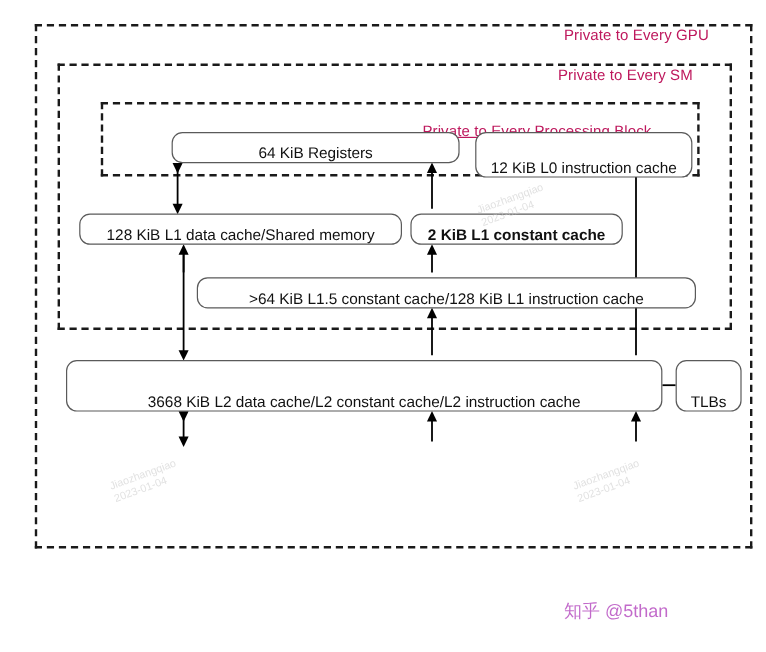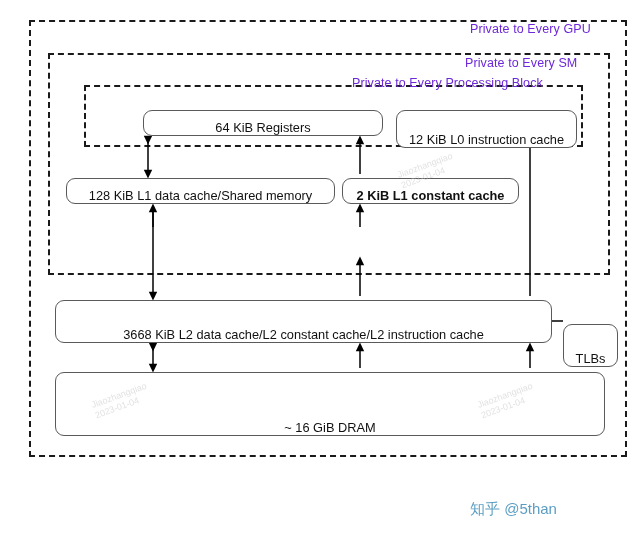--- a/index.html
+++ b/index.html
@@ -27,21 +27,21 @@
   .scope {
     position: absolute;
     border: 2px dashed #1a1a1a;
     box-sizing: border-box;
     background: transparent;
   }
   .scope-label {
     position: absolute;
     font-size: 12.5px;
     line-height: 14px;
-    color: #6d28d9;
+    color: #be185d;
     white-space: nowrap;
     letter-spacing: 0.1px;
   }
 
   #scope-gpu   { left: 29px;  top: 20px;  width: 598px; height: 437px; }
   #scope-sm    { left: 48px;  top: 53px;  width: 562px; height: 222px; }
   #scope-pb    { left: 84px;  top: 85px;  width: 499px; height: 62px;  }
 
   
   .box {
@@ -59,21 +59,21 @@
     white-space: nowrap;
     z-index: 5;
   }
 
   #box-registers { left: 143px; top: 110px; width: 240px; height: 26px; }
   #box-l0i       { left: 396px; top: 110px; width: 181px; height: 38px; }
   #box-l1d       { left: 66px;  top: 178px; width: 269px; height: 26px; }
   #box-l1c       { left: 342px; top: 178px; width: 177px; height: 26px; font-weight: bold; }
   #box-l15       { left: 164px; top: 231px; width: 416px; height: 26px; }
   #box-l2        { left: 55px;  top: 300px; width: 497px; height: 43px; }
-  #box-tlbs      { left: 563px; top: 300px; width: 55px;  height: 43px; margin-top: 24px; }
+  #box-tlbs      { left: 563px; top: 300px; width: 55px;  height: 43px; }
   #box-dram      { left: 55px;  top: 372px; width: 550px; height: 64px; }
 
   
   #wires {
     position: absolute;
     left: 0; top: 0;
     width: 638px;
     height: 543px;
     z-index: 3;
     pointer-events: none;
@@ -103,39 +103,39 @@
     font-size: 9px;
     line-height: 11px;
     opacity: 0.55;
     transform: rotate(-20deg);
     white-space: nowrap;
   }
   .wm-big {
     position: absolute;
     z-index: 9;
     pointer-events: none;
-    color: #0369a1;
+    color: #a21caf;
     font-family: "Liberation Sans", sans-serif;
     font-size: 15px;
     opacity: 0.65;
     white-space: nowrap;
   }
 </style>
 </head>
 <body>
 
 <div id="figure">
 
   <div class="scope" id="scope-gpu"></div>
   <div class="scope" id="scope-sm"></div>
   <div class="scope" id="scope-pb"></div>
 
   <div class="scope-label" style="left:470px; top:22px;">Private to Every GPU</div>
   <div class="scope-label" style="left:465px; top:56px;">Private to Every SM</div>
-  <div class="scope-label" style="left:352px; top:76px;">Private to Every Processing Block</div>
+  <div class="scope-label" style="left:352px; top:102px;text-decoration:underline;">Private to Every Processing Block</div>
 
   <svg id="wires" viewBox="0 0 638 543">
     <defs>
       <marker id="ah" markerWidth="7" markerHeight="7" refX="3.2" refY="3.2" orient="auto" markerUnits="strokeWidth">
         <path d="M0.4,0.4 L6.2,3.2 L0.4,6.0 z" fill="#000000"></path>
       </marker>
     </defs>
 
     <g stroke="#000000" stroke-width="1.5" fill="none">
 
@@ -172,32 +172,32 @@
   </div>
 
   <div class="box" id="box-l1d">
     <span>128 KiB L1 data cache/Shared memory</span>
   </div>
 
   <div class="box" id="box-l1c">
     <span>2 KiB L1 constant cache</span>
   </div>
 
+  <div class="box" id="box-l15">
+    <span>&gt;64 KiB L1.5 constant cache/128 KiB L1 instruction cache</span>
+  </div>
 
   <div class="box" id="box-l2">
     <span>3668 KiB L2 data cache/L2 constant cache/L2 instruction cache</span>
   </div>
 
   <div class="box" id="box-tlbs">
     <span>TLBs</span>
   </div>
 
-  <div class="box" id="box-dram">
-    <span>~ 16 GiB DRAM</span>
-  </div>
 
   <div class="wm" style="left:92px; top:390px;">
     <div>Jiaozhangqiao</div>
     <div>2023-01-04</div>
   </div>
   <div class="wm" style="left:478px; top:390px;">
     <div>Jiaozhangqiao</div>
     <div>2023-01-04</div>
   </div>
   <div class="wm" style="left:398px; top:160px;">

